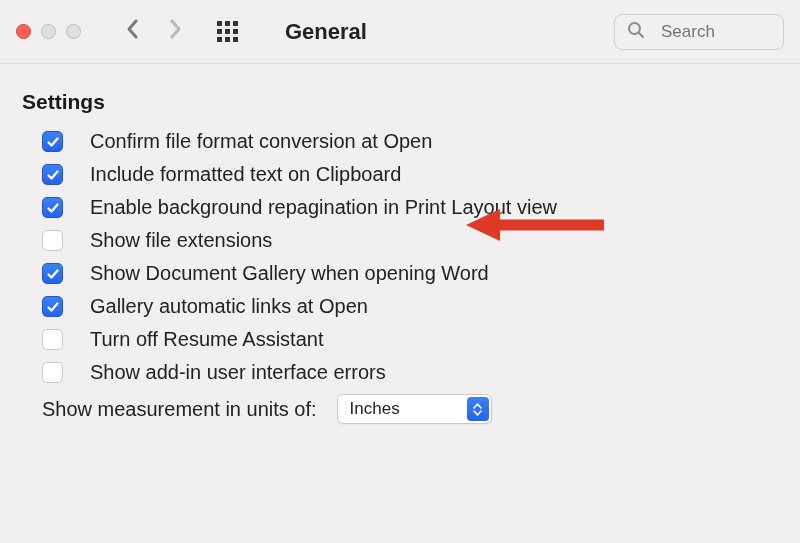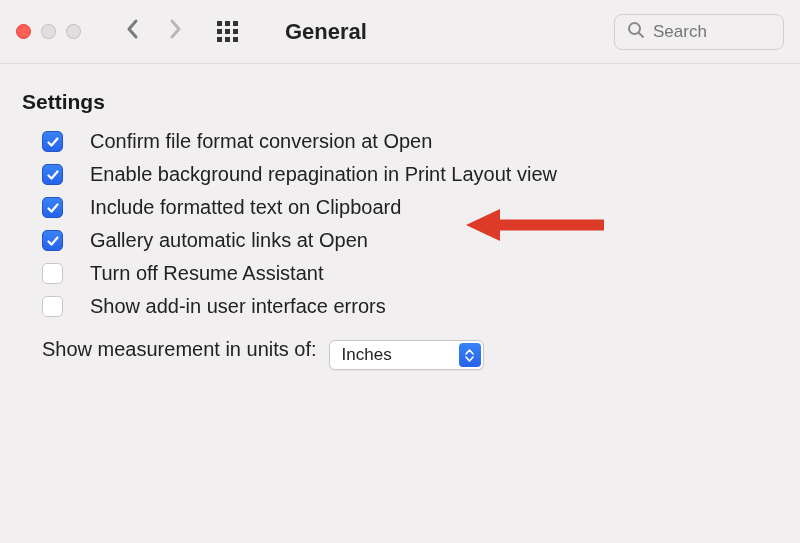--- a/index.html
+++ b/index.html
@@ -70,21 +70,21 @@
     }
     .spacer { flex: 1; }
     .search-box {
       display: flex;
       align-items: center;
       border: 1px solid #d0cece;
       border-radius: 8px;
       padding: 6px 12px;
       width: 170px;
       background: #f1efef;
-      gap: 8px;
+      gap: 16px;
     }
     .search-icon {
       color: #8a8a8a;
     }
     .search-input {
       border: none;
       background: transparent;
       outline: none;
       font-size: 17px;
       color: #8a8a8a;
@@ -131,31 +131,30 @@
     .row-label {
       font-size: 20px;
       color: #222;
       font-weight: 400;
     }
     .measure-row {
       padding-left: 20px;
       margin-top: 8px;
       display: flex;
       align-items: center;
-      gap: 12px;
+      gap: 20px;
     }
     .measure-label {
       font-size: 20px;
       color: #222;
     }
     .select-wrap {
       position: relative;
       display: inline-flex;
       align-items: center;
-      margin-top: 12px;
     }
     .select-box {
       border: 1px solid #c9c7c7;
       border-radius: 6px;
       background: #fff;
       height: 30px;
       padding: 0 34px 0 12px;
       font-size: 17px;
       display: flex;
       align-items: center;
@@ -241,29 +240,41 @@
           </svg>
         </div>
         <span class="row-label">Confirm file format conversion at Open</span>
       </div>
       <div class="row">
         <div class="checkbox checked">
           <svg width="14" height="14" viewBox="0 0 14 14">
             <path d="M2.5 7.5 L5.5 10.5 L11.5 3.5" stroke="#fff" stroke-width="2.3" fill="none" stroke-linecap="round" stroke-linejoin="round"></path>
           </svg>
         </div>
+        <span class="row-label">Include formatted text on Clipboard</span>
+      </div>
+      <div class="row">
+        <div class="checkbox checked">
+          <svg width="14" height="14" viewBox="0 0 14 14">
+            <path d="M2.5 7.5 L5.5 10.5 L11.5 3.5" stroke="#fff" stroke-width="2.3" fill="none" stroke-linecap="round" stroke-linejoin="round"></path>
+          </svg>
+        </div>
         <span class="row-label">Enable background repagination in Print Layout view</span>
       </div>
       <div class="row">
-        <div class="checkbox checked">
-          <svg width="14" height="14" viewBox="0 0 14 14">
-            <path d="M2.5 7.5 L5.5 10.5 L11.5 3.5" stroke="#fff" stroke-width="2.3" fill="none" stroke-linecap="round" stroke-linejoin="round"></path>
-          </svg>
-        </div>
-        <span class="row-label">Include formatted text on Clipboard</span>
+        <div class="checkbox"></div>
+        <span class="row-label">Show file extensions</span>
+      </div>
+      <div class="row">
+        <div class="checkbox checked">
+          <svg width="14" height="14" viewBox="0 0 14 14">
+            <path d="M2.5 7.5 L5.5 10.5 L11.5 3.5" stroke="#fff" stroke-width="2.3" fill="none" stroke-linecap="round" stroke-linejoin="round"></path>
+          </svg>
+        </div>
+        <span class="row-label">Show Document Gallery when opening Word</span>
       </div>
       <div class="row">
         <div class="checkbox checked">
           <svg width="14" height="14" viewBox="0 0 14 14">
             <path d="M2.5 7.5 L5.5 10.5 L11.5 3.5" stroke="#fff" stroke-width="2.3" fill="none" stroke-linecap="round" stroke-linejoin="round"></path>
           </svg>
         </div>
         <span class="row-label">Gallery automatic links at Open</span>
       </div>
       <div class="row">

